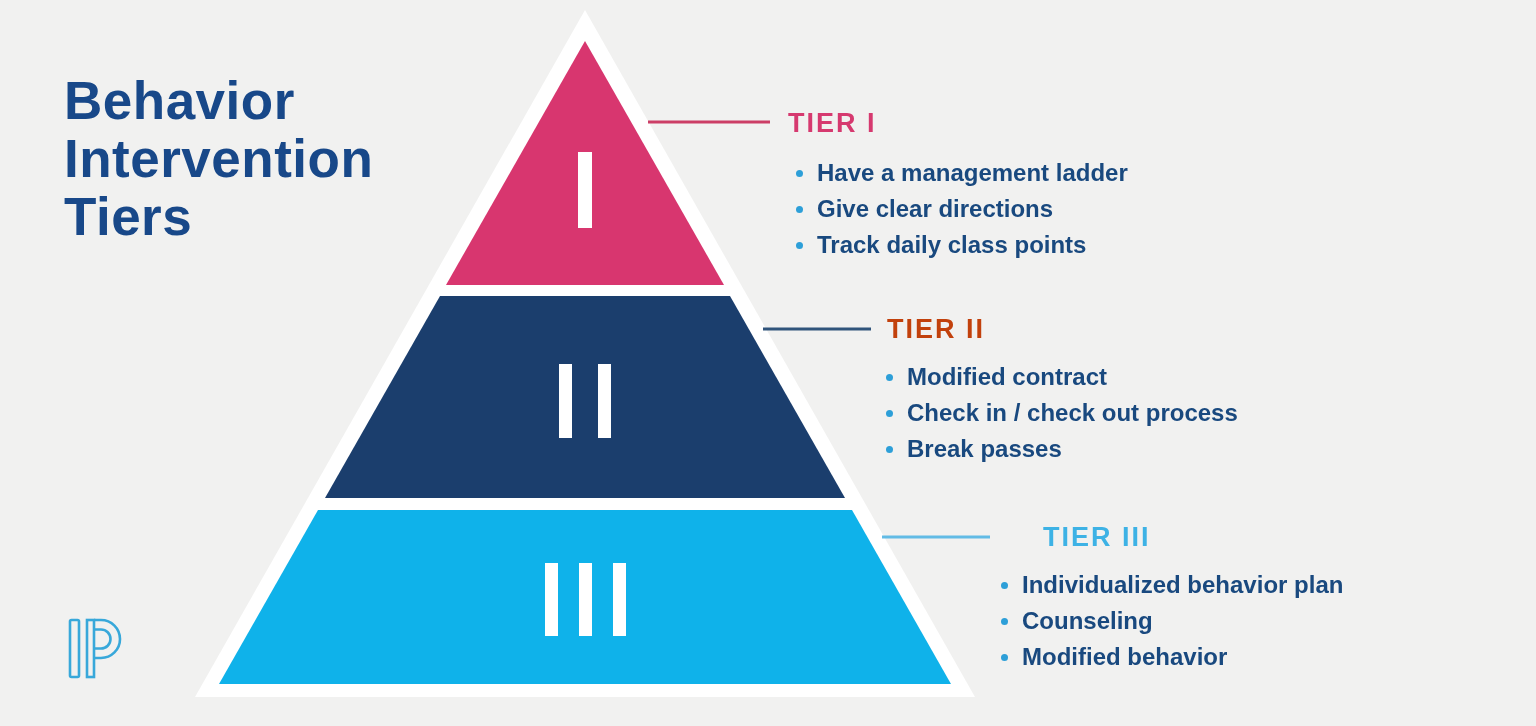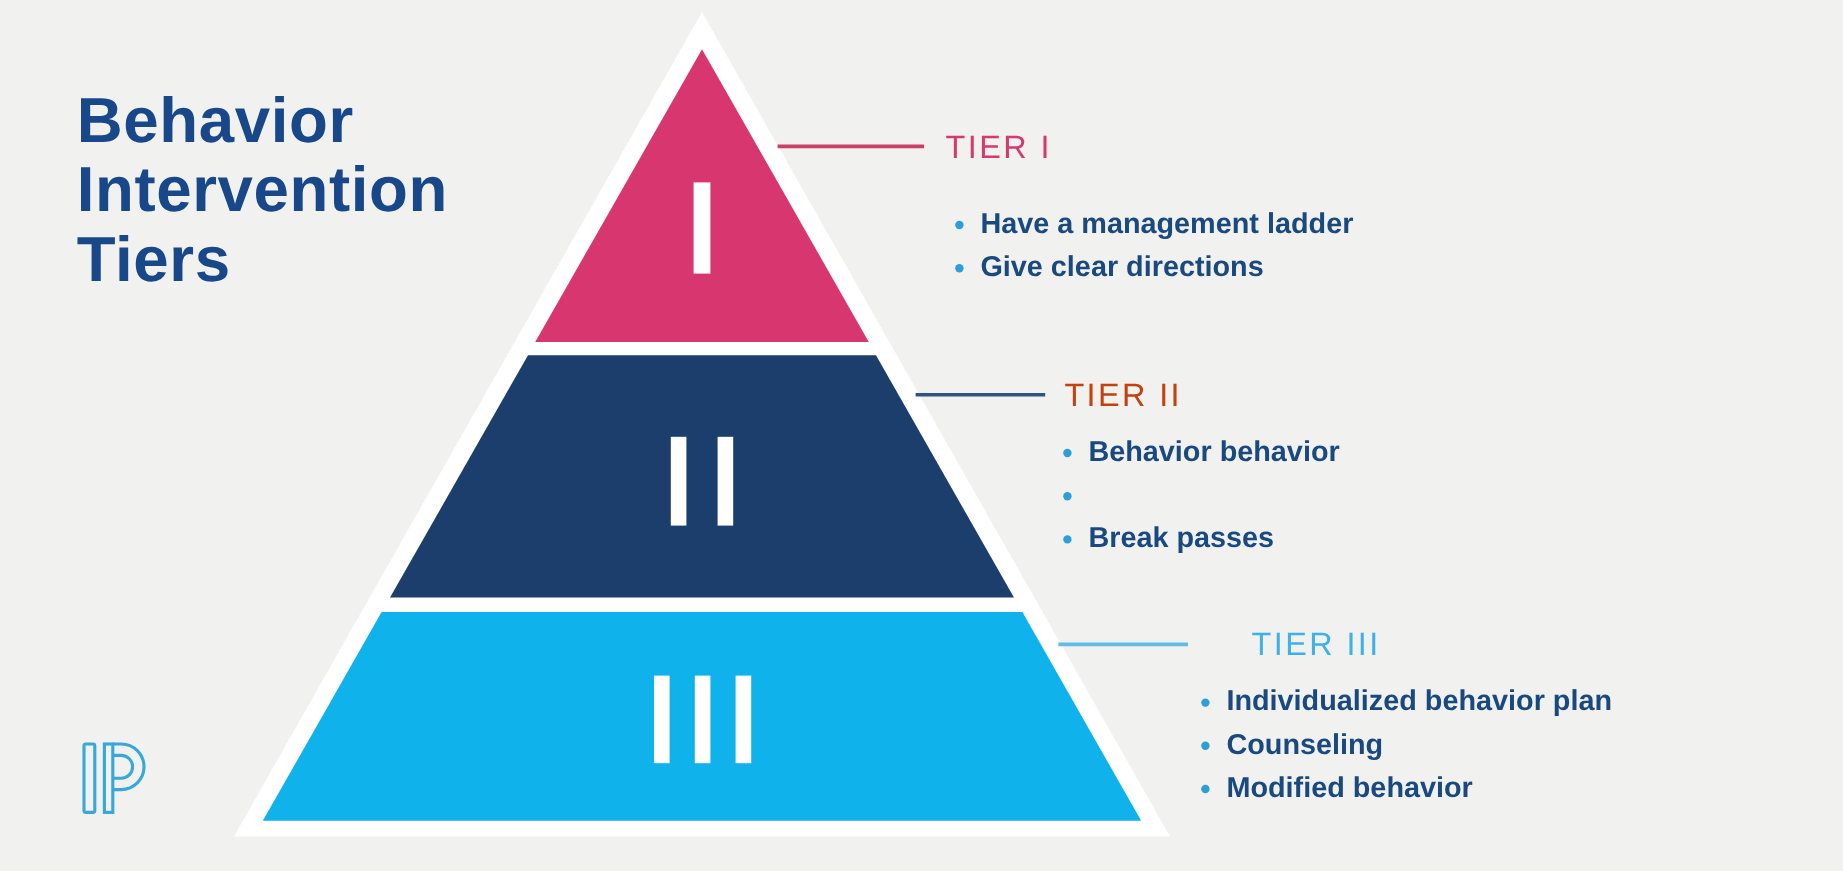--- a/index.html
+++ b/index.html
@@ -26,32 +26,32 @@
     top: 72px;
     font-size: 53px;
     line-height: 58px;
     font-weight: bold;
     color: #184889;
     letter-spacing: 0.5px;
   }
   .tier-label {
     position: absolute;
     font-size: 27px;
-    font-weight: normal;
+    font-weight: bold;
     letter-spacing: 2px;
     white-space: nowrap;
   }
   .tier-label.t1 { left: 788px; top: 108px; color: #d6396f; }
   .tier-label.t2 { left: 887px; top: 314px; color: #c2410c; }
   .tier-label.t3 { left: 1007px; top: 522px; color: #3db2e5; margin-left: 36px; }
   ul.tier-list {
     position: absolute;
     list-style: none;
   }
-  ul.tier-list.t1 { left: 796px; top: 169px; }
+  ul.tier-list.t1 { left: 796px; top: 155px; }
   ul.tier-list.t2 { left: 886px; top: 359px; }
   ul.tier-list.t3 { left: 1001px; top: 567px; }
   ul.tier-list li {
     display: flex;
     align-items: center;
     height: 36px;
     font-size: 24px;
     font-weight: bold;
     color: #19497f;
     white-space: nowrap;
@@ -118,29 +118,34 @@
 
   <ul class="tier-list t1">
     <li>
       <span class="dot"></span>
       <span>Have a management ladder</span>
     </li>
     <li>
       <span class="dot"></span>
       <span>Give clear directions</span>
     </li>
+    <li>
+      <span class="dot"></span>
+      <span>Track daily class points</span>
+    </li>
   </ul>
 
   <ul class="tier-list t2">
     <li>
       <span class="dot"></span>
-      <span>Behavior behavior</span>
+      <span>Modified contract</span>
     </li>
     <li>
       <span class="dot"></span>
+      <span>Check in / check out process</span>
     </li>
     <li>
       <span class="dot"></span>
       <span>Break passes</span>
     </li>
   </ul>
 
   <ul class="tier-list t3">
     <li>
       <span class="dot"></span>

